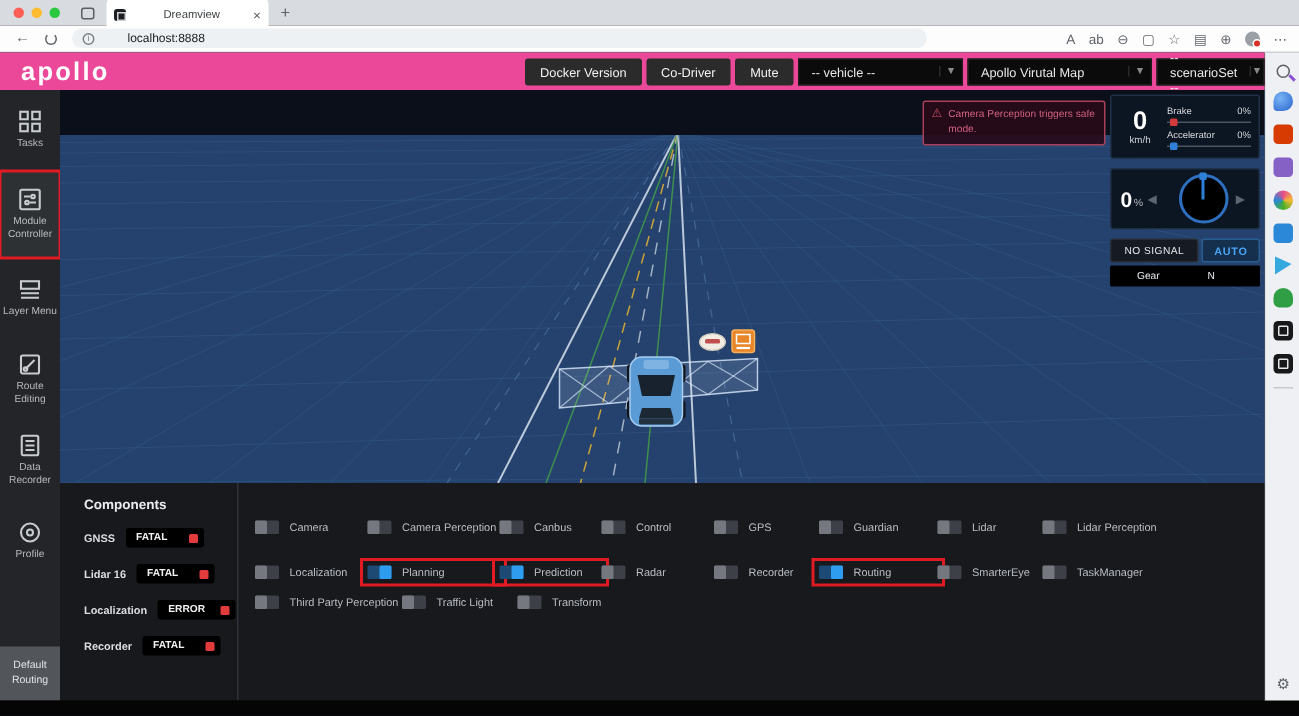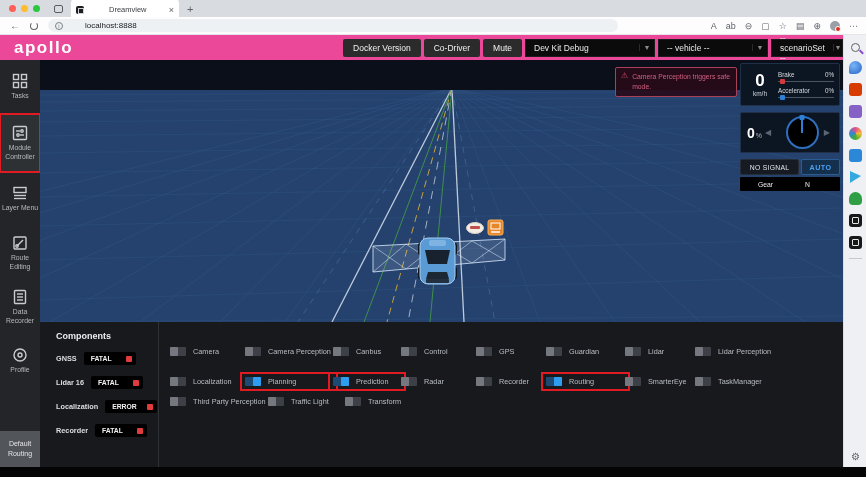--- a/index.html
+++ b/index.html
@@ -212,26 +212,26 @@
 </div>
 
 <div class="app">
 
   <div class="topbar">
     <div class="logo">apollo</div>
     <div class="hgroup">
       <div class="hbtn">Docker Version</div>
       <div class="hbtn">Co-Driver</div>
       <div class="hbtn">Mute</div>
-      <div class="hdd w-dd1">
-        <span class="lbl">Dev Kit Debug</span>
-        <span class="chev">▼</span>
-      </div>
       <div class="hdd w-dd2">
         <span class="lbl">-- vehicle --</span>
+        <span class="chev">▼</span>
+      </div>
+      <div class="hdd w-dd3">
+        <span class="lbl">Apollo Virutal Map</span>
         <span class="chev">▼</span>
       </div>
       <div class="hdd w-dd4">
         <span class="lbl">-- scenarioSet --</span>
         <span class="chev">▼</span>
       </div>
     </div>
   </div>
 
   <div class="sidebar">

